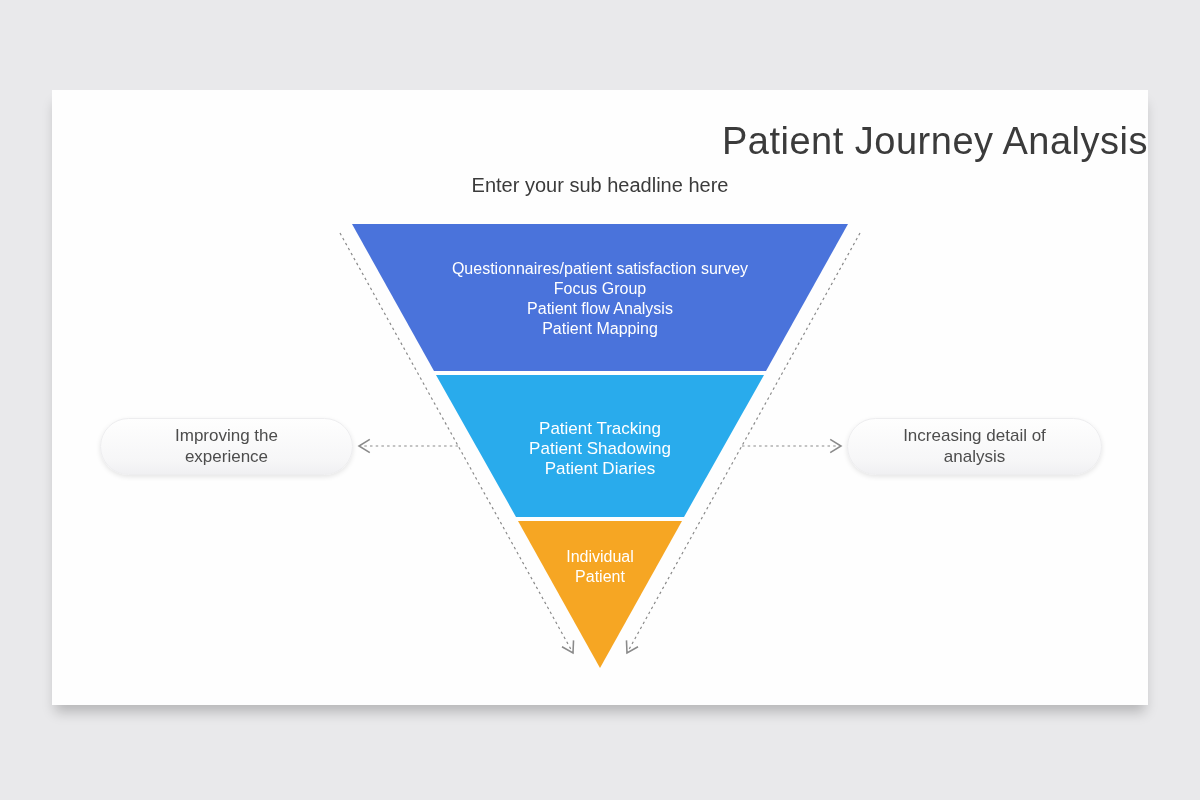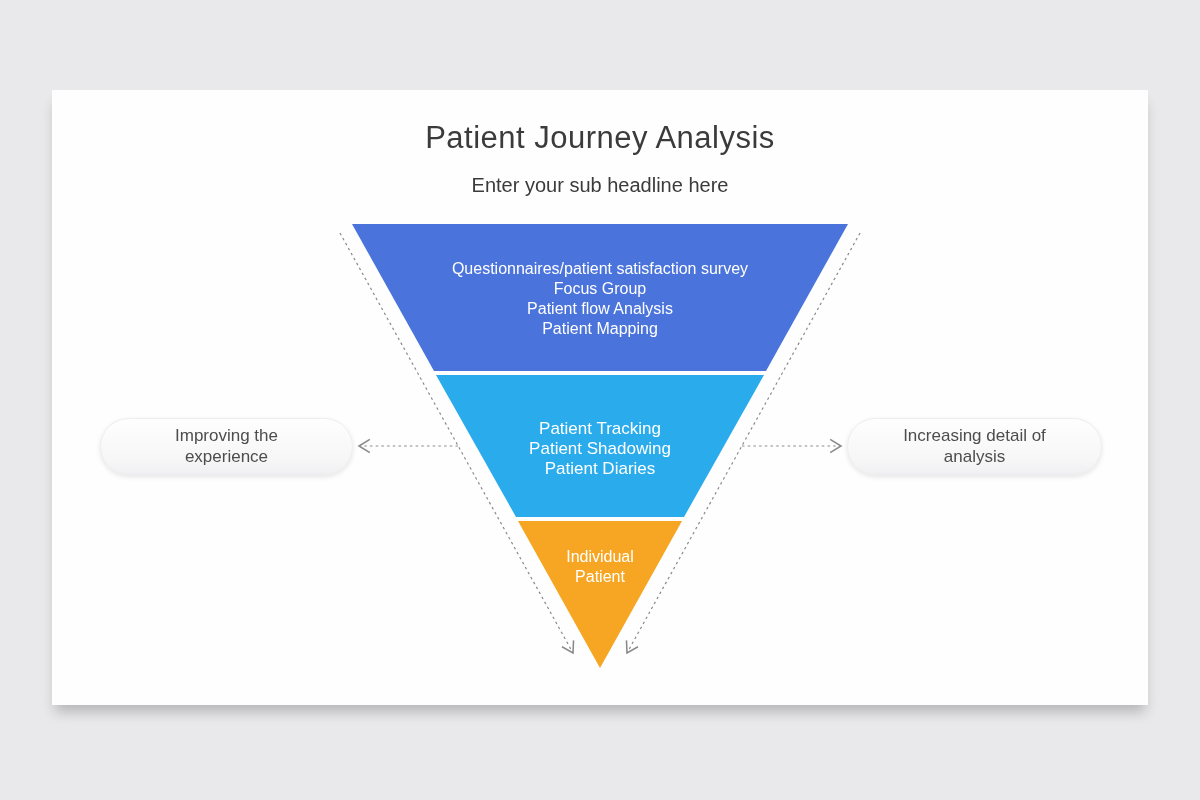--- a/index.html
+++ b/index.html
@@ -13,22 +13,22 @@
   .slide {
     position: absolute;
     left: 52px; top: 90px;
     width: 1096px; height: 615px;
     background: #FEFEFE;
     box-shadow: 0 10px 12px -3px rgba(0,0,0,0.22);
   }
   .title {
     position: absolute;
     top: 30px; left: 0; width: 100%;
-    text-align: center;
-    font-size: 31px;
+    text-align: right;
+    font-size: 38px;
     font-weight: 400;
     color: #3B3B3B;
     letter-spacing: 0.5px;
   }
   .subtitle {
     position: absolute;
     top: 84px; left: 0; width: 100%;
     text-align: center;
     font-size: 20px;
     font-weight: 400;

